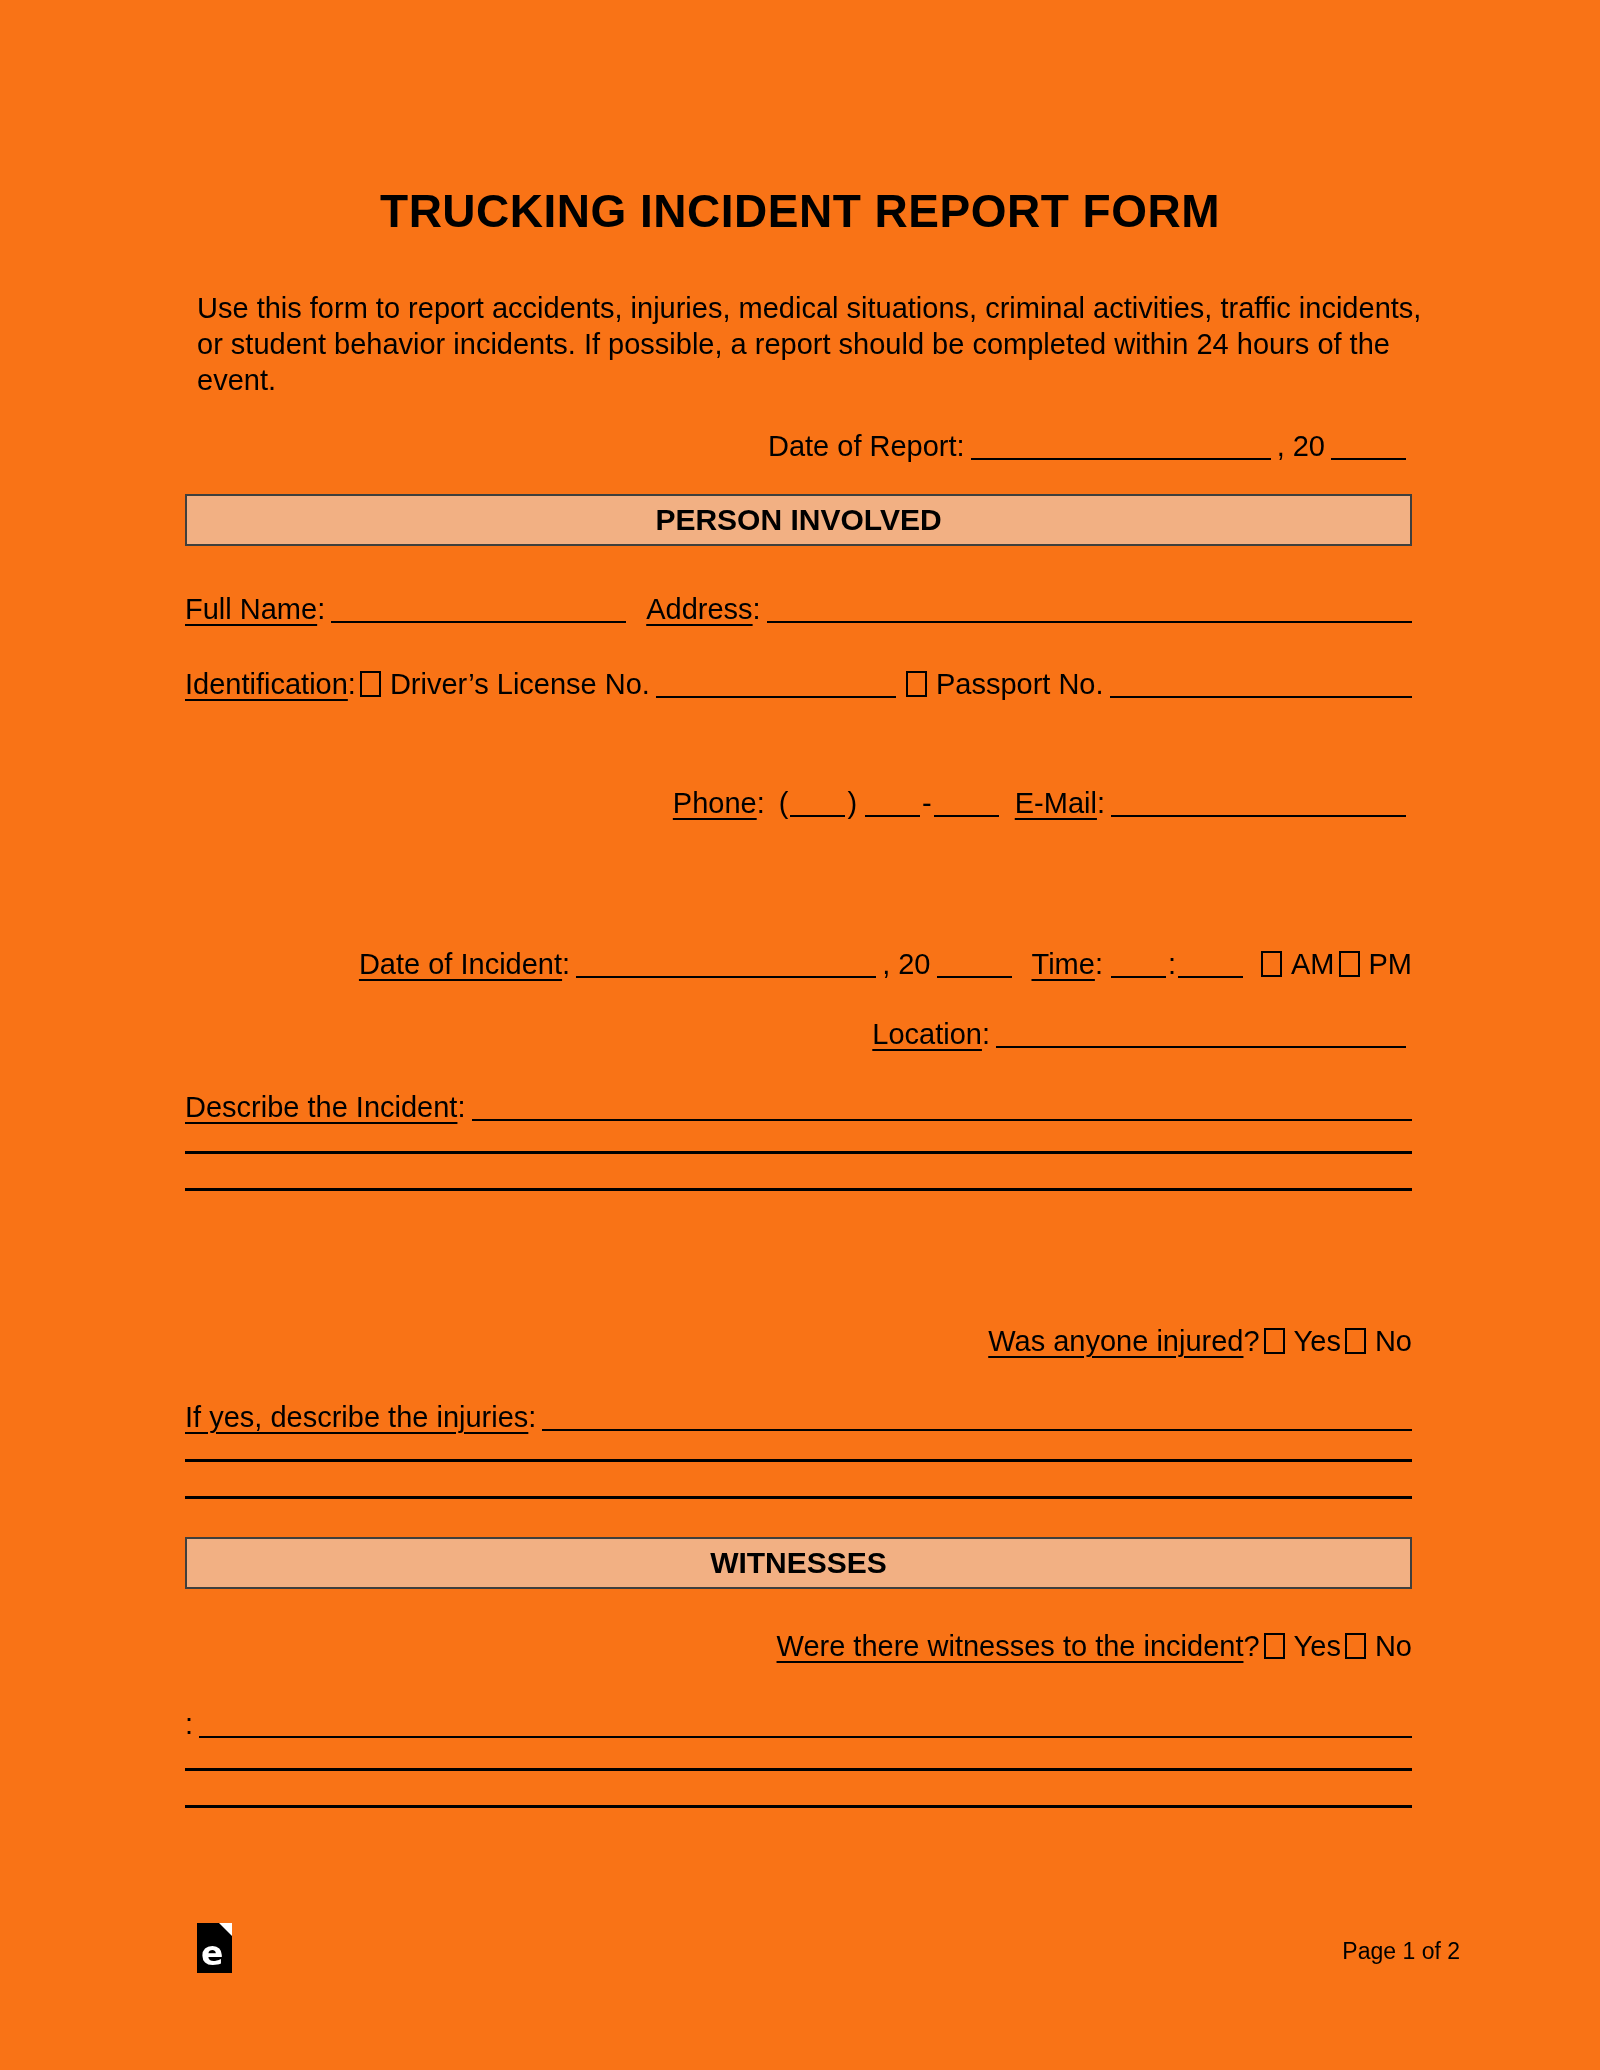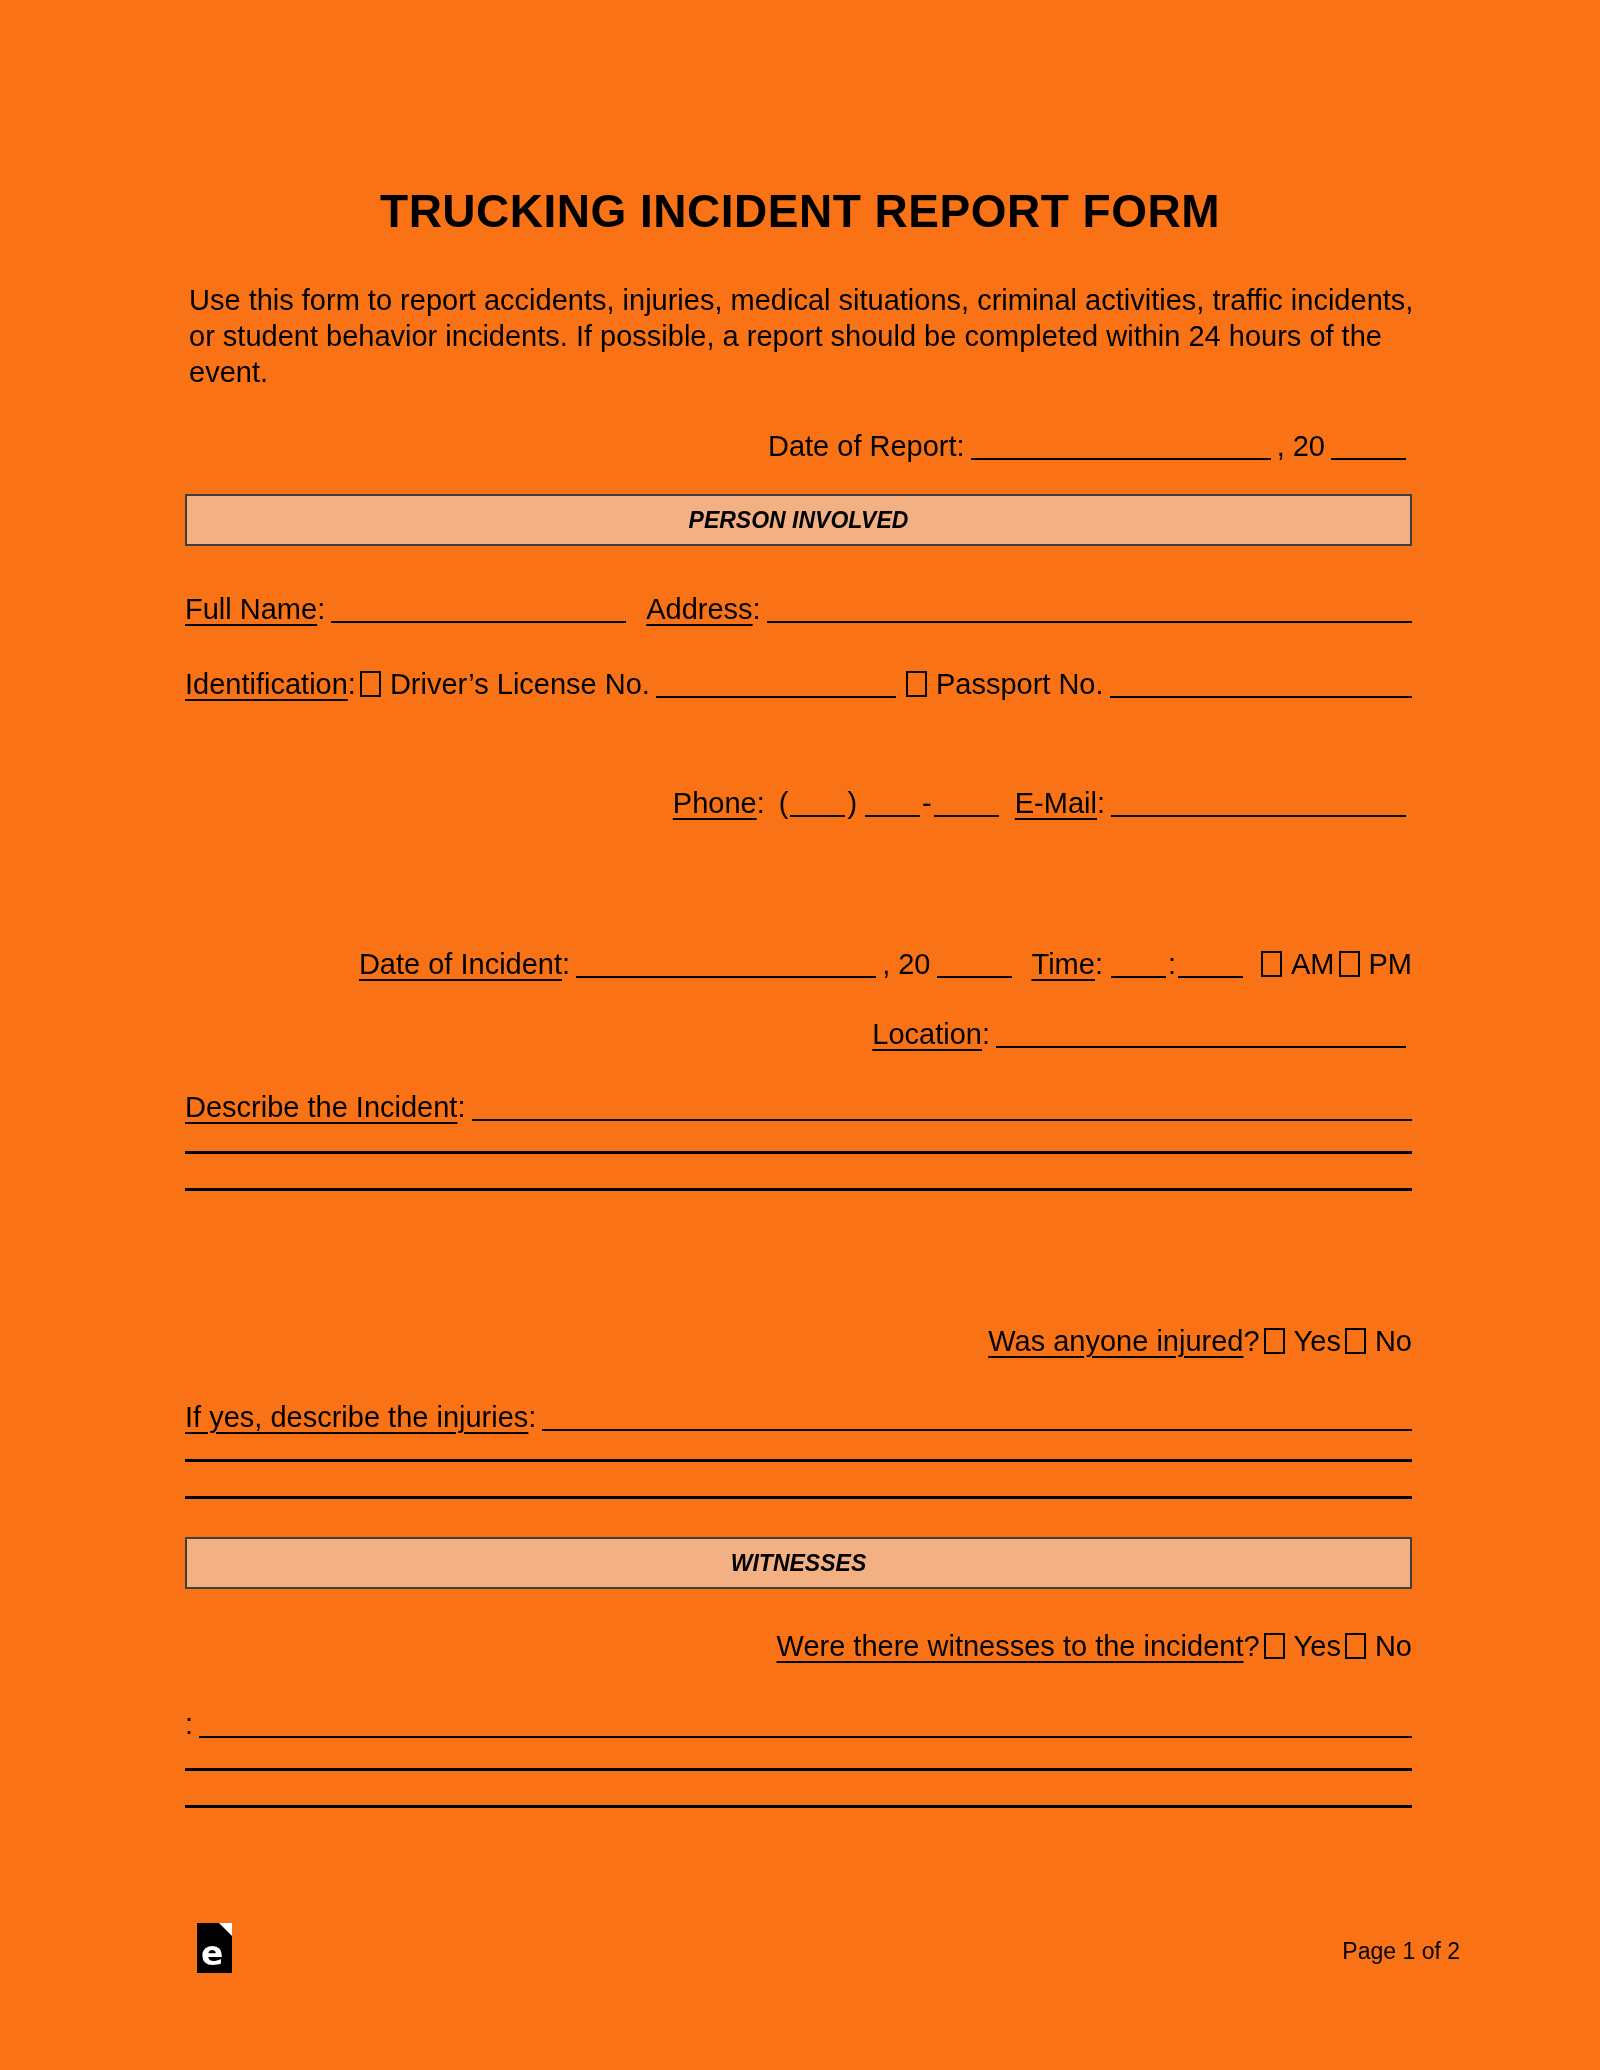--- a/index.html
+++ b/index.html
@@ -11,21 +11,21 @@
     color:#000;
     overflow:hidden;
   }
   .title{
     position:absolute;left:0;top:184px;width:100%;
     text-align:center;font-size:46px;font-weight:bold;margin:0;
     letter-spacing:0.5px;
   }
   .intro{
     position:absolute;left:185px;top:278px;width:1238px;
-    font-size:29px;line-height:36px;margin:4px;
+    font-size:29px;line-height:36px;margin:12px;
   }
   .row{
     position:absolute;left:185px;width:1227px;
     display:flex;align-items:baseline;
     font-size:29px;line-height:36px;white-space:pre;justify-content:flex-end;
   }
   .u{
     text-decoration:underline;
     text-decoration-thickness:2px;
     text-underline-offset:5px;
@@ -43,21 +43,21 @@
     border:2px solid #000;flex:0 0 auto;
     transform:translateY(3px);
     margin:0 9px 0 4px;
   }
   .gap-l{margin-left:14px;}
   .bar{
     position:absolute;left:185px;width:1227px;height:52px;
     box-sizing:border-box;
     background:#F2B083;border:2px solid #3F3F3D;
     display:flex;align-items:center;justify-content:center;
-    font-size:23px;font-weight:bold;font-style:italic;
+    font-size:30px;font-weight:bold;
   }
   .rule{
     position:absolute;left:185px;width:1227px;height:0;
     border-top:3px solid #000;
   }
   .logo{
     position:absolute;left:197px;top:1923px;width:35px;height:50px;
     background:#000;
   }
   .logo .notch{

